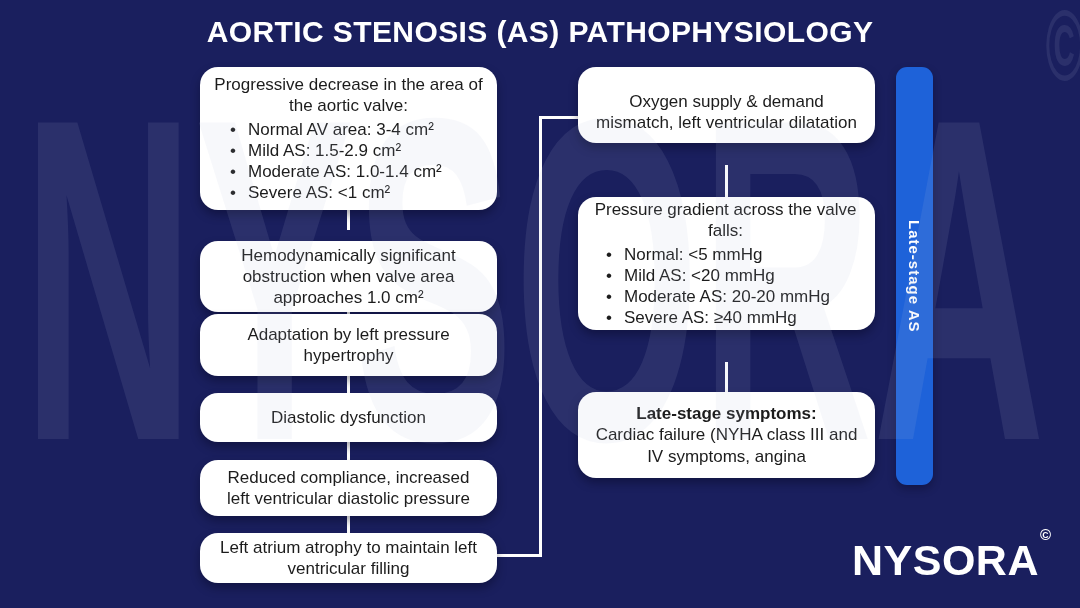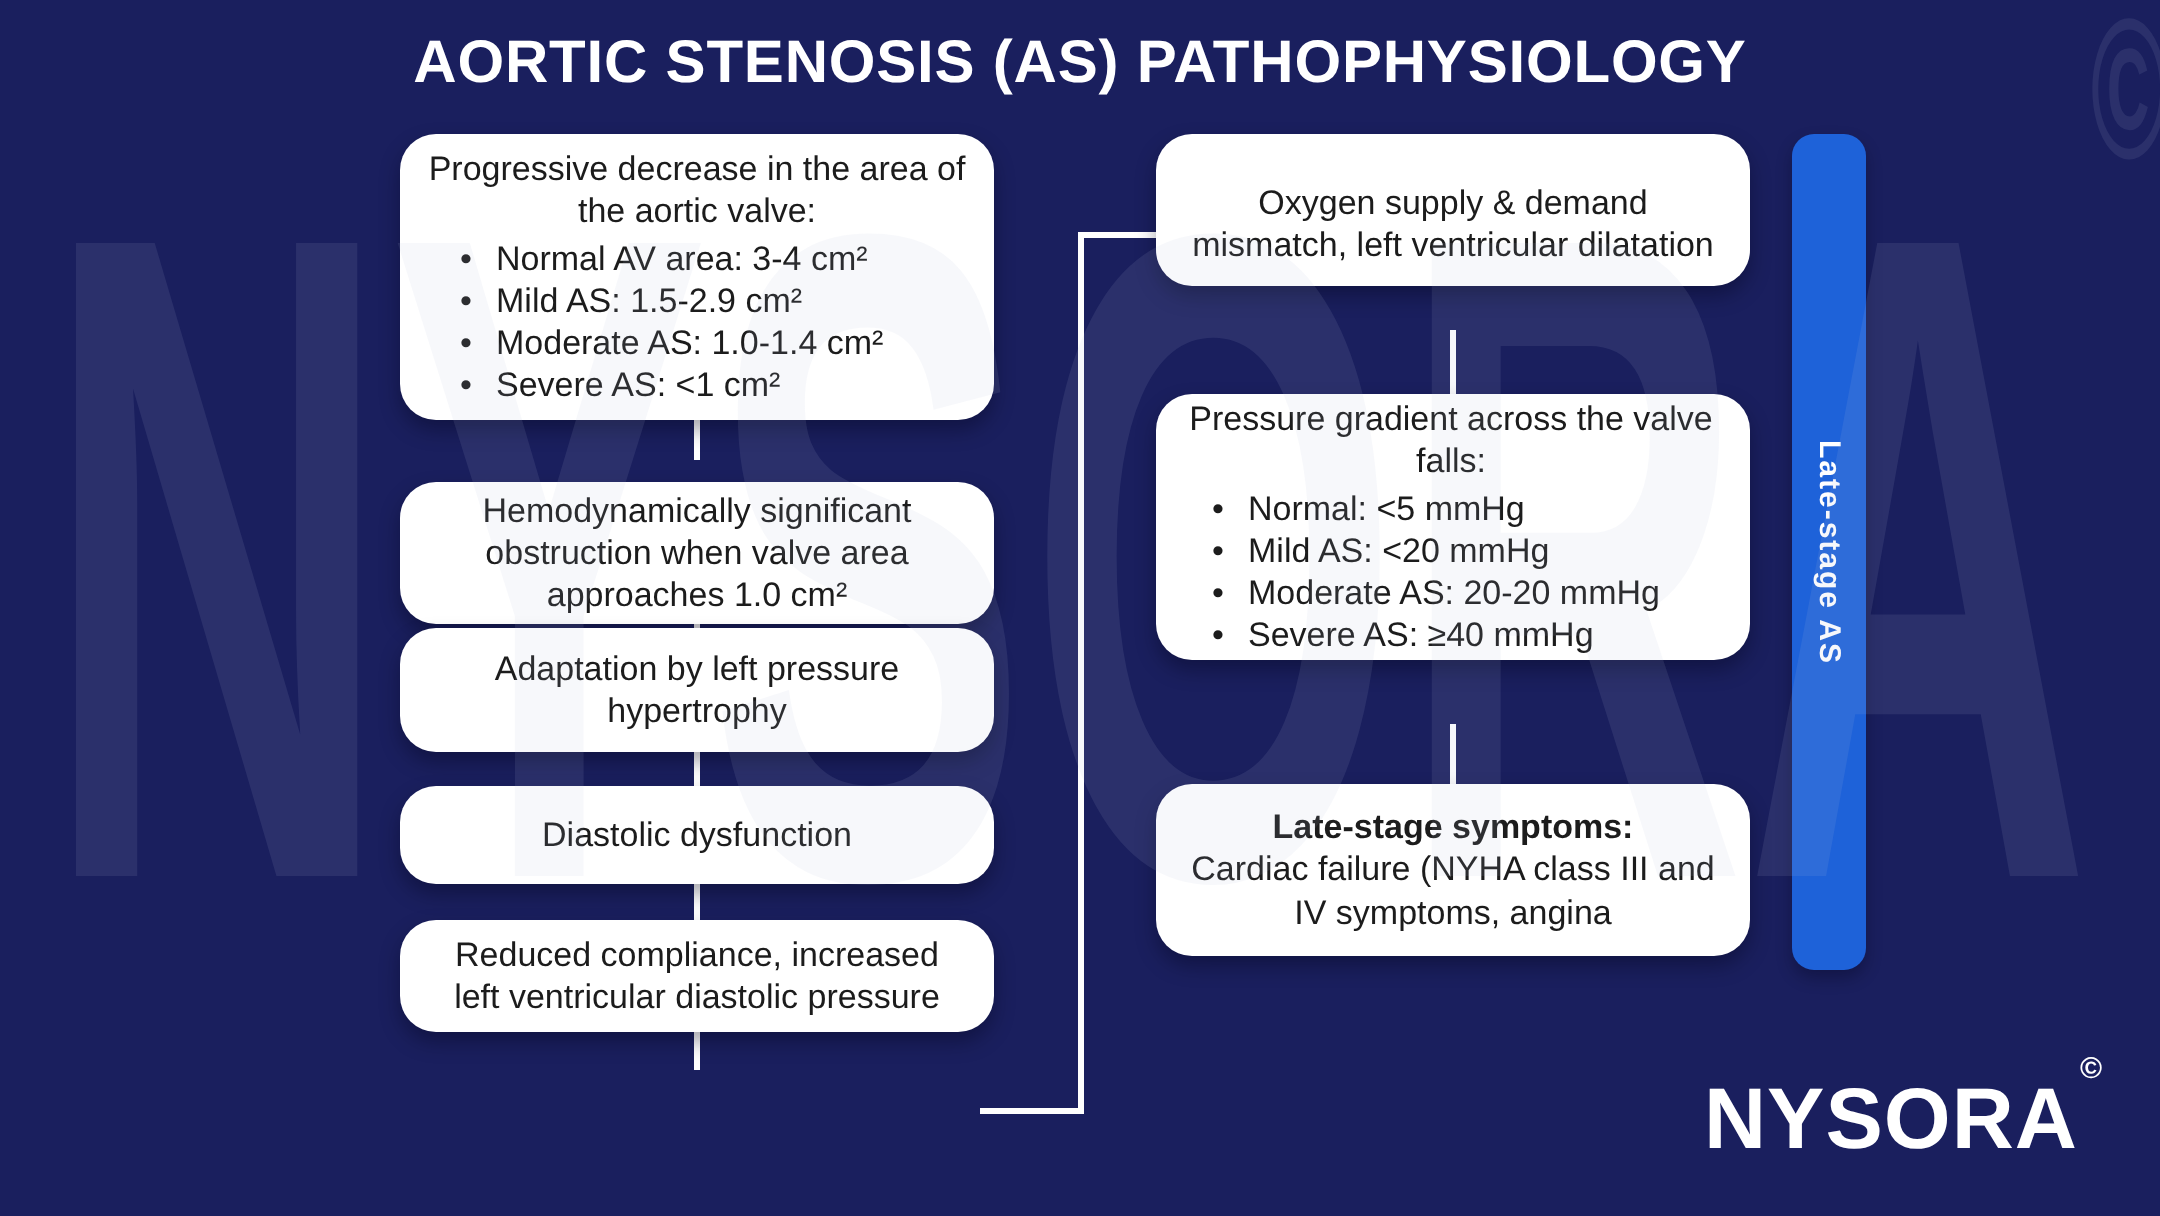--- a/index.html
+++ b/index.html
@@ -196,20 +196,23 @@
   </div>
 
   <div class="box box-l box-l4">
     <div>Diastolic dysfunction</div>
   </div>
 
   <div class="box box-l box-l5">
     <div>Reduced compliance, increased left ventricular diastolic pressure</div>
   </div>
 
+  <div class="box box-l box-l6">
+    <div>Left atrium atrophy to maintain left ventricular filling</div>
+  </div>
 
   <div class="box box-r box-r1">
     <div>Oxygen supply &amp; demand mismatch, left ventricular dilatation</div>
   </div>
 
   <div class="box box-r box-r2">
     <div class="heading">Pressure gradient across the valve falls:</div>
     <ul>
       <li>Normal: &lt;5 mmHg</li>
       <li>Mild AS: &lt;20 mmHg</li>

